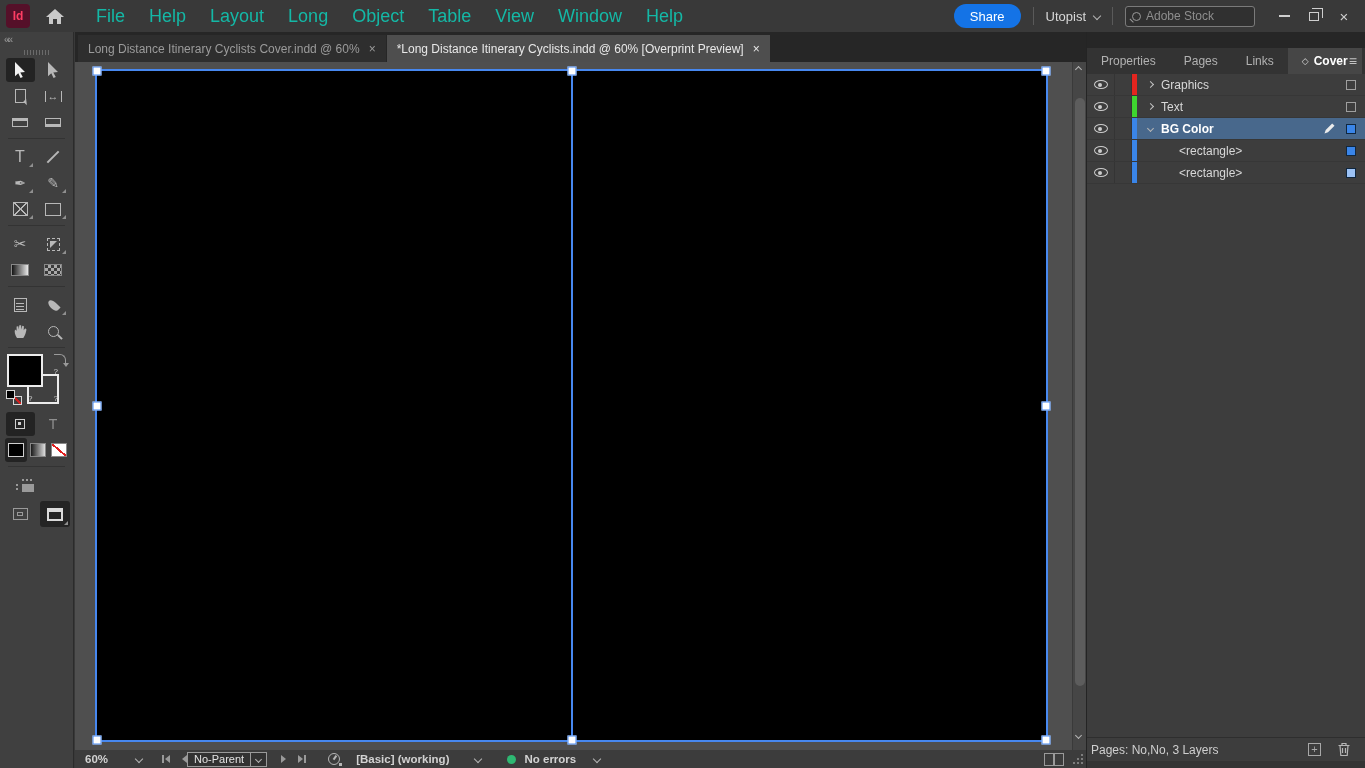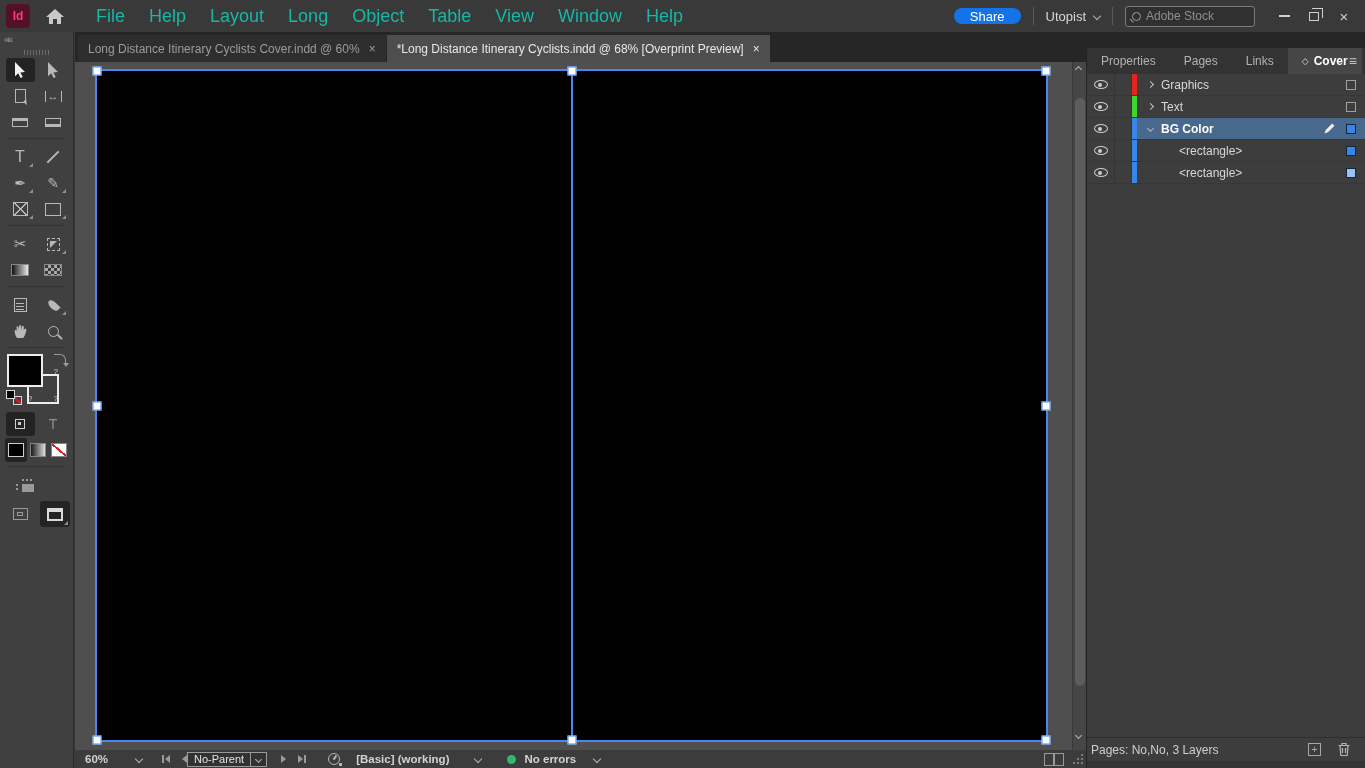--- a/index.html
+++ b/index.html
@@ -9,21 +9,21 @@
     background:#393939; font-family:"Liberation Sans", sans-serif;
     -webkit-font-smoothing:antialiased; user-select:none;
   }
   
   .menubar { position:absolute; top:0; left:0; width:100%; height:32px; background:#393939; display:flex; align-items:center; }
   .logo { width:24px; height:24px; margin-left:6px; border-radius:4px; background:#551029; color:#ff3d63; font-size:12px; font-weight:bold; display:flex; align-items:center; justify-content:center; }
   .home { margin-left:16px; display:flex; align-items:center; }
   .menus { display:flex; margin-left:20px; }
   .menu-item { padding:18px 12px; font-size:18px; color:#14b8a6; line-height:32px; cursor:default; }
   .mb-right { margin-left:auto; display:flex; align-items:center; }
-  .share-btn { height:16px; padding:0 16px; border-radius:12px; background:#1473e6; color:#fff; font-size:13px; display:flex; align-items:center; }
+  .share-btn { height:24px; padding:0 16px; border-radius:12px; background:#1473e6; color:#fff; font-size:13px; display:flex; align-items:center; }
   .vdiv { width:1px; height:18px; background:#5a5a5a; margin:0 12px; }
   .workspace { font-size:13px; color:#d8d8d8; display:flex; align-items:center; gap:8px; }
   .searchbox { width:130px; height:21px; border:1px solid #7a7a7a; border-radius:3px; background:#303030; display:flex; align-items:center; padding:0 6px; gap:5px; }
   .searchbox .ph { font-size:12px; color:#8e8e8e; }
   .mag { position:relative; width:9px; height:9px; border:1.4px solid #9a9a9a; border-radius:50%; }
   .mag::after { content:""; position:absolute; left:-4px; top:7px; width:5px; height:1.4px; background:#9a9a9a; transform:rotate(45deg); }
   .wincontrols { display:flex; margin-left:14px; margin-right:6px; }
   .win { width:30px; height:26px; display:flex; align-items:center; justify-content:center; color:#cfcfcf; }
   .min-glyph { width:11px; height:2px; background:#cfcfcf; }
   .restore-glyph { position:relative; width:10px; height:9px; border:1.4px solid #cfcfcf; }
@@ -356,21 +356,21 @@
       </div>
     </div>
   </div>
 
   <div class="tabbar">
     <div class="doctab inactive">
       <span>Long Distance Itinerary Cyclists Cover.indd @ 60%</span>
       <span class="x">×</span>
     </div>
     <div class="doctab active">
-      <span>*Long Distance Itinerary Cyclists.indd @ 68%  [Overprint Preview]</span>
+      <span>*Long Distance Itinerary Cyclists.indd @ 60%  [Overprint Preview]</span>
       <span class="x">×</span>
     </div>
   </div>
 
   <div class="canvas">
     <div class="spread">
       <div class="spine"></div>
       <div style="position:absolute;left:0;top:0;width:calc(50% - 1px);height:100%;background:#000"></div>
       <div style="position:absolute;right:0;top:0;width:calc(50% - 1px);height:100%;background:#000"></div>
       <div class="handle" style="left:0;top:0"></div>

